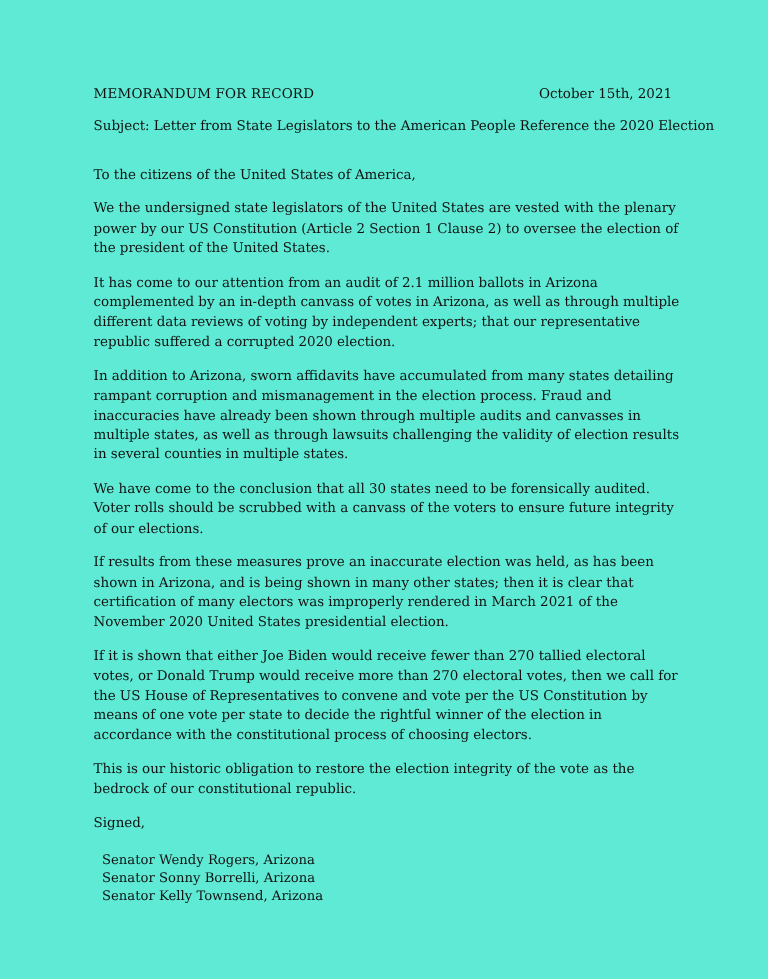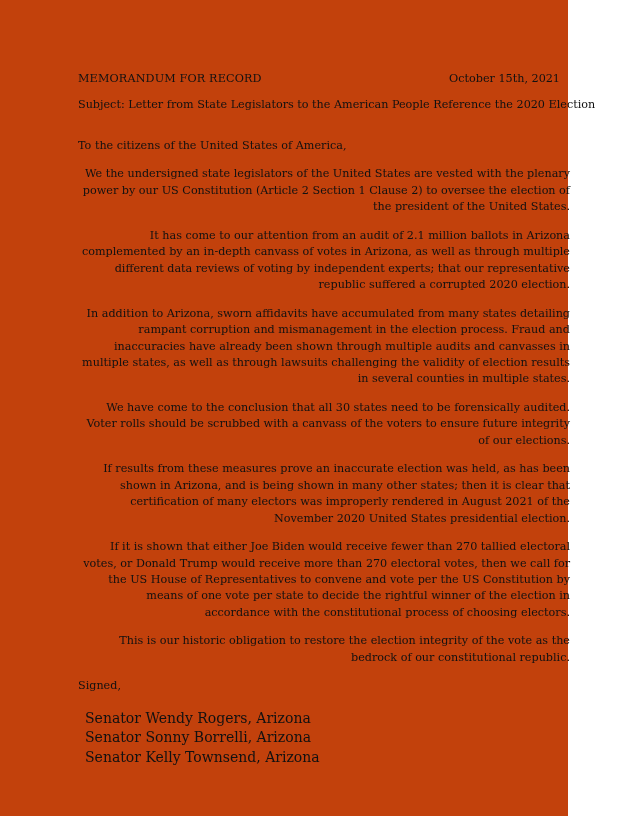--- a/index.html
+++ b/index.html
@@ -11,23 +11,23 @@
     width: 640px;
     height: 816px;
     background: #ffffff;
     font-family: "DejaVu Serif", "Liberation Serif", serif;
     color: #111111;
     overflow: hidden;
   }
 
   .page {
     position: relative;
-    width: 568px;
+    width: 640px;
     height: 816px;
-    background: #c2410c;
+    background: #5eead4;
     box-sizing: border-box;
     padding: 72px 70px 40px 78px;
   }
 
   
   .memo-header {
     display: flex;
     align-items: baseline;
     justify-content: space-between;
     width: 492px;
@@ -57,37 +57,37 @@
   }
   .salutation {
     font-size: 11.2px;
     line-height: 1.47;
     margin: 0 0 12px 0;
   }
   .para {
     font-size: 11.2px;
     line-height: 1.47;
     margin: 0 0 12px 0;
-    text-align: right;
+    text-align: left;
     hyphens: manual;
   }
   .signed-line {
     font-size: 11.2px;
     line-height: 1.47;
     margin: 0 0 14px 0;
   }
 
   
   .signature-list {
     list-style: none;
     margin: 0;
     padding: 0 0 0 7px;
   }
   .signature-list li {
-    font-size: 14px;
+    font-size: 11px;
     line-height: 1.39;
     white-space: nowrap;
   }
 </style>
 </head>
 <body>
 
 <div class="page">
 
   <div class="memo-header">
@@ -98,21 +98,21 @@
   <div class="memo-subject">Subject: Letter from State Legislators to the American People Reference the 2020 Election</div>
 
   <div class="letter-body">
 
     <p class="salutation">To the citizens of the United States of America,</p>
 
     <p class="para">We the undersigned state legislators of the United States are vested with the plenary power by our US Constitution (Article 2 Section 1 Clause 2) to oversee the election of the president of the United States.</p>
     <p class="para">It has come to our attention from an audit of 2.1 million ballots in Arizona complemented by an in-depth canvass of votes in Arizona, as well as through multiple different data reviews of voting by independent experts; that our representative republic suffered a corrupted 2020 election.</p>
     <p class="para">In addition to Arizona, sworn affidavits have accumulated from many states detailing rampant corruption and mismanagement in the election process. Fraud and inaccuracies have already been shown through multiple audits and canvasses in multiple states, as well as through lawsuits challenging the validity of election results in several counties in multiple states.</p>
     <p class="para">We have come to the conclusion that all 30 states need to be forensically audited. Voter rolls should be scrubbed with a canvass of the voters to ensure future integrity of our elections.</p>
-    <p class="para">If results from these measures prove an inaccurate election was held, as has been shown in Arizona, and is being shown in many other states; then it is clear that certification of many electors was improperly rendered in August 2021 of the November 2020 United States presidential election.</p>
+    <p class="para">If results from these measures prove an inaccurate election was held, as has been shown in Arizona, and is being shown in many other states; then it is clear that certification of many electors was improperly rendered in March 2021 of the November 2020 United States presidential election.</p>
     <p class="para">If it is shown that either Joe Biden would receive fewer than 270 tallied electoral votes, or Donald Trump would receive more than 270 electoral votes, then we call for the US House of Representatives to convene and vote per the US Constitution by means of one vote per state to decide the rightful winner of the election in accordance with the constitutional process of choosing electors.</p>
     <p class="para">This is our historic obligation to restore the election integrity of the vote as the bedrock of our constitutional republic.</p>
 
     <p class="signed-line">Signed,</p>
 
     <ul class="signature-list">
       <li>Senator Wendy Rogers, Arizona</li>
       <li>Senator Sonny Borrelli, Arizona</li>
       <li>Senator Kelly Townsend, Arizona</li>
 

